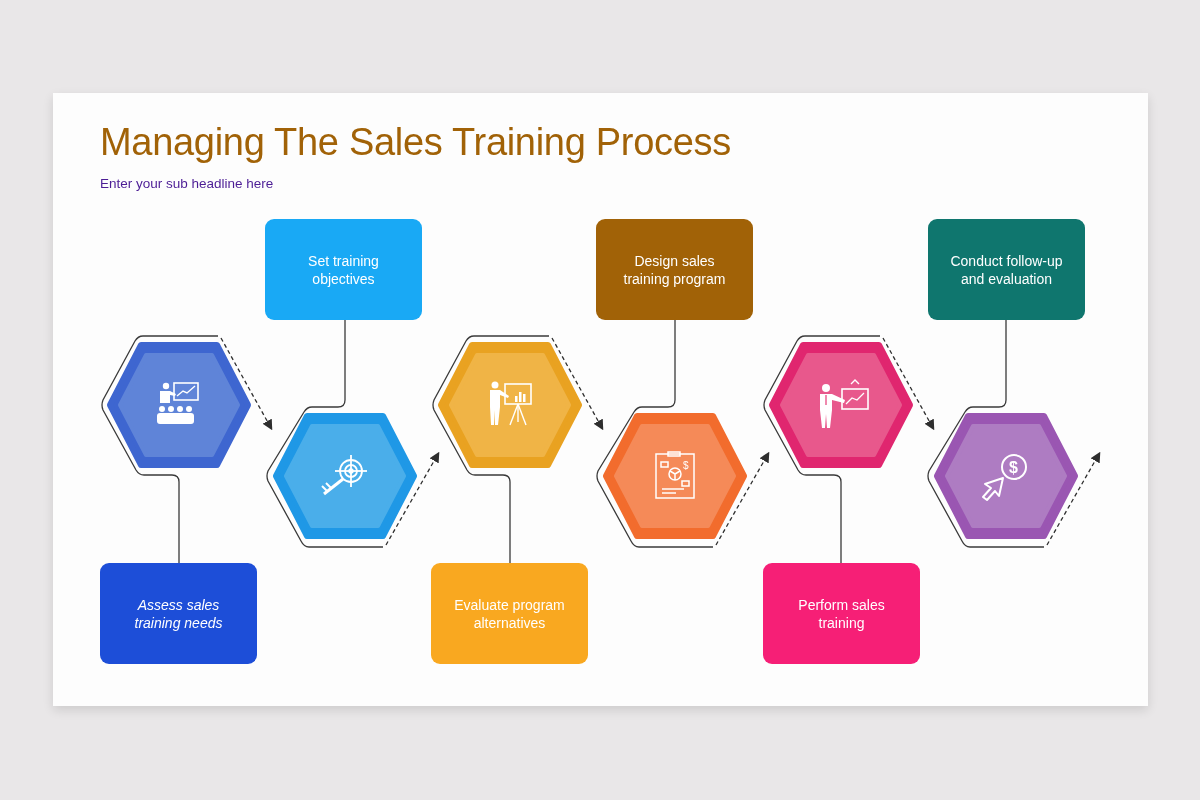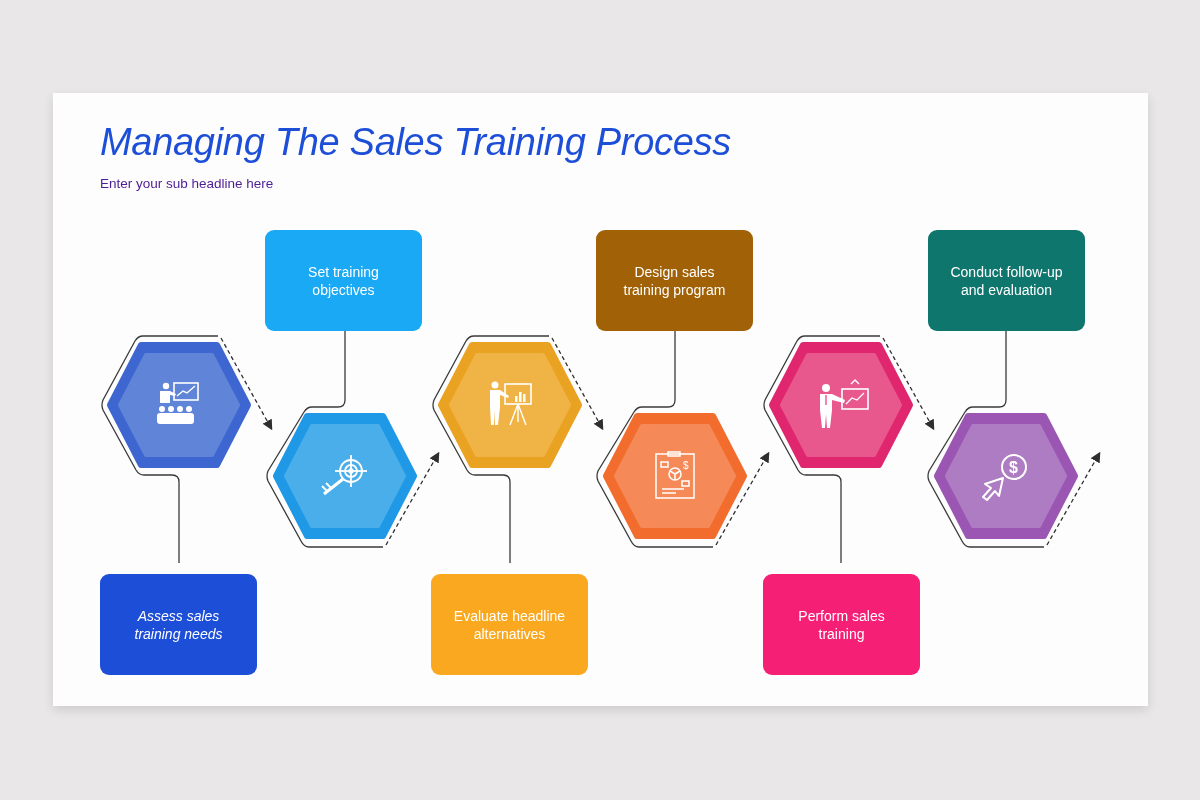--- a/index.html
+++ b/index.html
@@ -1,20 +1,20 @@
 <!DOCTYPE html>
 <html><head>
 <meta charset="utf-8">
 <style>
   html, body { margin:0; padding:0; }
   body { width:1200px; height:800px; background:#e9e7e8; position:relative; overflow:hidden; font-family:"Liberation Sans", sans-serif; }
   .slide { position:absolute; left:53px; top:93px; width:1095px; height:613px; background:#fdfdfd; box-shadow:0 4px 10px rgba(0,0,0,0.12); }
-  .title { position:absolute; left:47px; top:28px; font-size:38px; color:#1d4ed8; font-family:"Liberation Sans", sans-serif; letter-spacing:-0.3px;font-style:italic; }
+  .title { position:absolute; left:47px; top:28px; font-size:38px; color:#a16207; font-family:"Liberation Sans", sans-serif; letter-spacing:-0.3px; }
   .subtitle { position:absolute; left:47px; top:83px; font-size:13.5px; color:#4c1d95; }
-  .box { position:absolute; width:157px; height:101px; border-radius:9px; display:flex; align-items:center; justify-content:center; text-align:center; color:#fff; font-size:14px; line-height:18px; white-space:pre-line;margin-top:11px; }
+  .box { position:absolute; width:157px; height:101px; border-radius:9px; display:flex; align-items:center; justify-content:center; text-align:center; color:#fff; font-size:14px; line-height:18px; white-space:pre-line; }
   svg.diagram { position:absolute; left:0; top:0; }
 </style>
 </head>
 <body>
 
 <div class="slide">
   <div class="title">Managing The Sales Training Process</div>
   <div class="subtitle">Enter your sub headline here</div>
 </div>
 
@@ -132,21 +132,21 @@
 
 <div class="box" style="left:100px; top:563px; background:#1d4ed8;font-style:italic;">
   <span>Assess sales
 training needs</span>
 </div>
 <div class="box" style="left:265px; top:219px; background:#19a9f5;">
   <span>Set training
 objectives</span>
 </div>
 <div class="box" style="left:431px; top:563px; background:#f9a820;">
-  <span>Evaluate headline
+  <span>Evaluate program
 alternatives</span>
 </div>
 <div class="box" style="left:596px; top:219px; background:#a16207;text-align:center;">
   <span>Design sales
 training program</span>
 </div>
 <div class="box" style="left:763px; top:563px; background:#f61f76;">
   <span>Perform sales
 training</span>
 </div>

